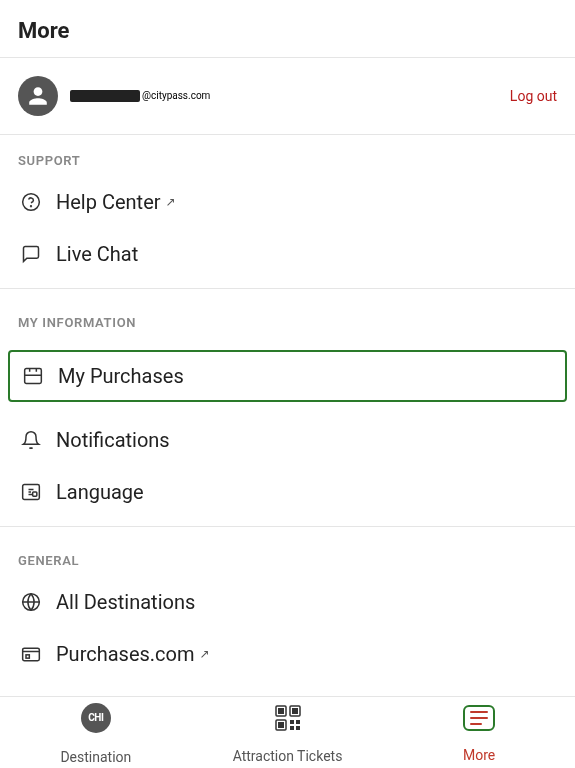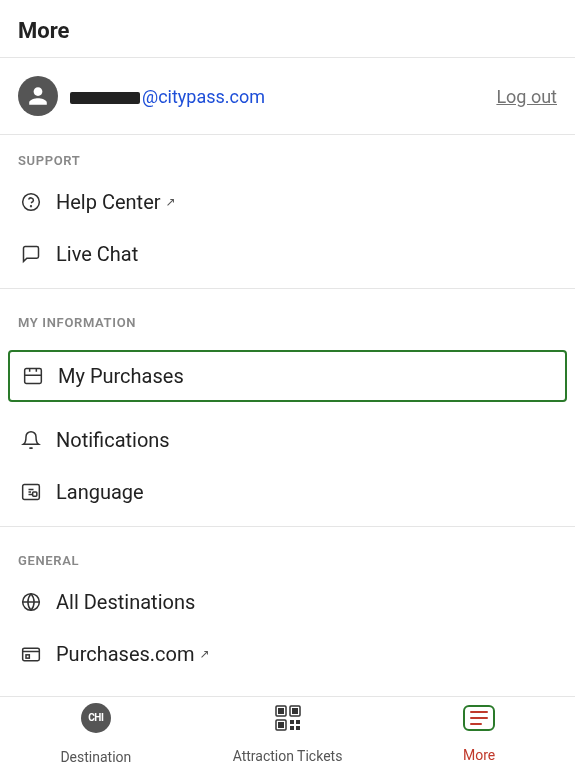--- a/index.html
+++ b/index.html
@@ -35,36 +35,35 @@
       background: #555;
       display: flex;
       align-items: center;
       justify-content: center;
       margin-right: 12px;
       flex-shrink: 0;
     }
     .user-avatar svg { fill: #fff; }
     .user-email {
       flex: 1;
-      font-size: 18px;
-      color: #1d4ed8;
+      font-size: 10px;
+      color: #000000;
     }
     .user-email .redacted {
       display: inline-block;
       width: 70px;
       height: 12px;
       background: #222;
       vertical-align: middle;
       margin-right: 2px;
       border-radius: 2px;
     }
     .logout-link {
-      font-size: 18px;
-      color: #737373;
-      text-decoration: underline;
+      font-size: 14px;
+      color: #b91c1c;
       cursor: pointer;
     }
 
     
     .section-label {
       font-size: 13px;
       font-weight: 600;
       color: #888;
       letter-spacing: 0.05em;
       padding: 18px 18px 8px 18px;

